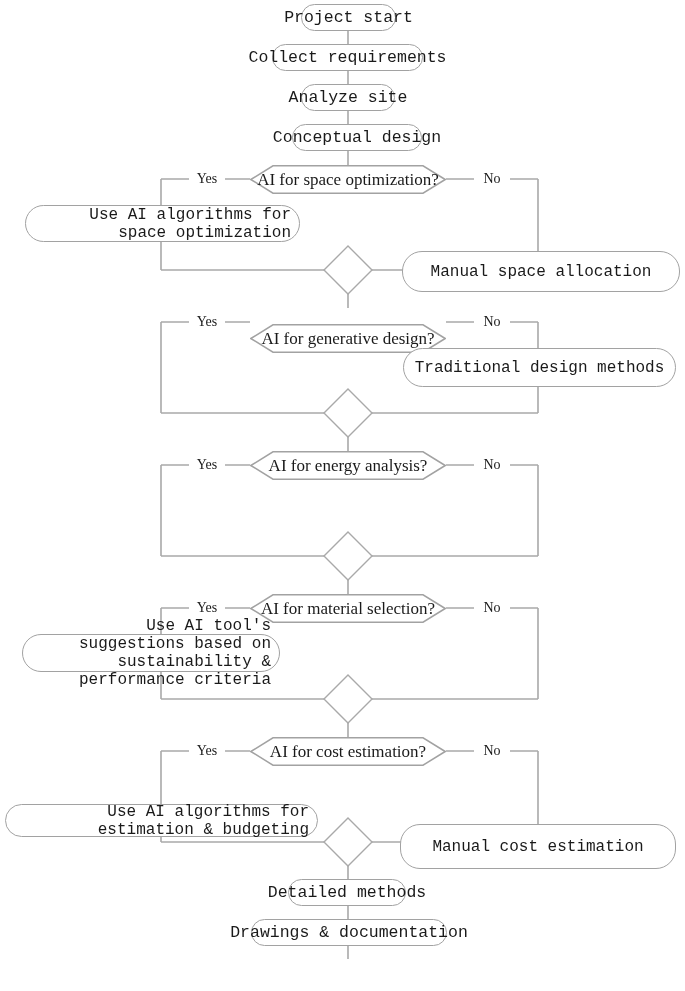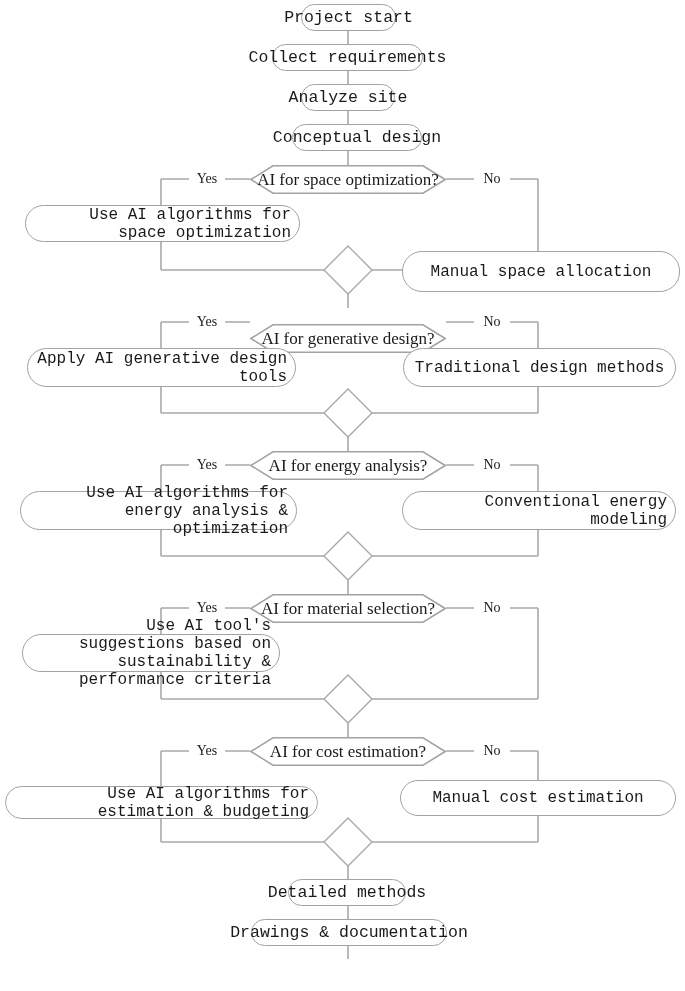--- a/index.html
+++ b/index.html
@@ -103,41 +103,32 @@
   </div>
 
   <div class="decision" style="left:250px;top:324px;">
     <svg width="196" height="29" viewBox="0 0 196 29">
       <polygon points="23,0.8 173,0.8 195.2,14.5 173,28.2 23,28.2 0.8,14.5" fill="#ffffff" stroke="#a2a2a2" stroke-width="1.5"></polygon>
     </svg>
     <span class="dq">AI for generative design?</span>
   </div>
   <span class="branch" style="left:189px;top:311px;">Yes</span>
   <span class="branch" style="left:474px;top:311px;">No</span>
-  <div class="node side" style="left:27px;top:348px;width:269px;height:39px;">
-    <span>Apply AI generative design tools</span>
-  </div>
   <div class="node side" style="left:403px;top:348px;width:273px;height:39px;">
     <span>Traditional design methods</span>
   </div>
 
   <div class="decision" style="left:250px;top:451px;">
     <svg width="196" height="29" viewBox="0 0 196 29">
       <polygon points="23,0.8 173,0.8 195.2,14.5 173,28.2 23,28.2 0.8,14.5" fill="#ffffff" stroke="#a2a2a2" stroke-width="1.5"></polygon>
     </svg>
     <span class="dq">AI for energy analysis?</span>
   </div>
   <span class="branch" style="left:189px;top:454px;">Yes</span>
   <span class="branch" style="left:474px;top:454px;">No</span>
-  <div class="node side" style="left:20px;top:491px;width:277px;height:39px;">
-    <span>Use AI algorithms for energy analysis &amp; optimization</span>
-  </div>
-  <div class="node side" style="left:402px;top:491px;width:274px;height:39px;">
-    <span>Conventional energy modeling</span>
-  </div>
 
   <div class="decision" style="left:250px;top:594px;">
     <svg width="196" height="29" viewBox="0 0 196 29">
       <polygon points="23,0.8 173,0.8 195.2,14.5 173,28.2 23,28.2 0.8,14.5" fill="#ffffff" stroke="#a2a2a2" stroke-width="1.5"></polygon>
     </svg>
     <span class="dq">AI for material selection?</span>
   </div>
   <span class="branch" style="left:189px;top:597px;">Yes</span>
   <span class="branch" style="left:474px;top:597px;">No</span>
   <div class="node side" style="left:22px;top:634px;width:258px;height:38px;">
@@ -145,24 +136,24 @@
   </div>
 
   <div class="decision" style="left:250px;top:737px;font-family:Liberation Serif, serif;">
     <svg width="196" height="29" viewBox="0 0 196 29">
       <polygon points="23,0.8 173,0.8 195.2,14.5 173,28.2 23,28.2 0.8,14.5" fill="#ffffff" stroke="#a2a2a2" stroke-width="1.5"></polygon>
     </svg>
     <span class="dq">AI for cost estimation?</span>
   </div>
   <span class="branch" style="left:189px;top:740px;">Yes</span>
   <span class="branch" style="left:474px;top:740px;">No</span>
-  <div class="node side" style="left:5px;top:786px;width:313px;height:33px;">
+  <div class="node side" style="left:5px;top:804px;width:313px;height:33px;">
     <span>Use AI algorithms for estimation &amp; budgeting</span>
   </div>
-  <div class="node side" style="left:400px;top:780px;width:276px;height:36px;">
+  <div class="node side" style="left:400px;top:824px;width:276px;height:45px;">
     <span>Manual  cost estimation</span>
   </div>
 
   <div class="node stadium" style="left:288px;top:879px;width:118px;height:27px;">
     <span>Detailed methods</span>
   </div>
   <div class="node stadium" style="left:251px;top:919px;width:196px;height:27px;">
     <span>Drawings &amp; documentation</span>
   </div>
   <div class="node stadium" style="left:262px;top:992px;width:172px;height:26px;">

